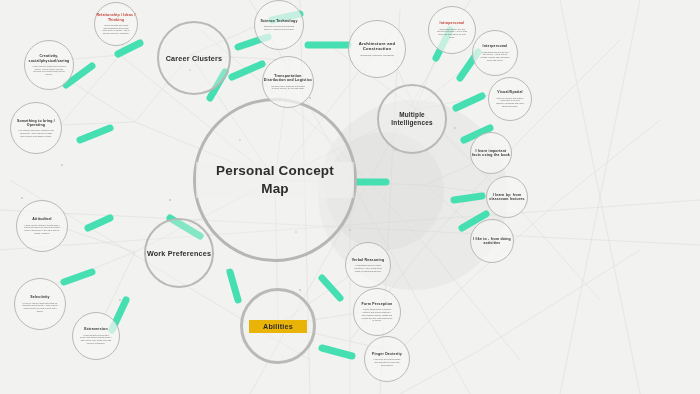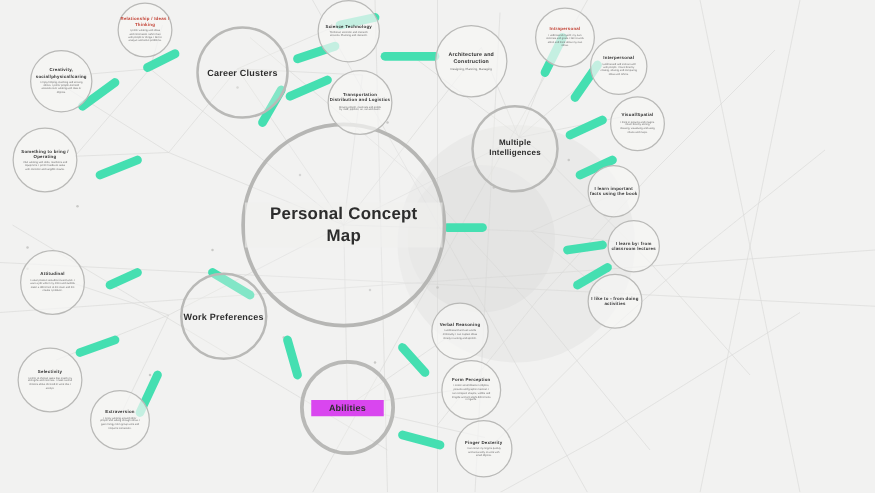--- a/index.html
+++ b/index.html
@@ -171,21 +171,21 @@
   <div class="node major" style="left:157px; top:21px; width:74px; height:74px;">
     <div class="n-title">Career Clusters</div>
   </div>
 
 
   <div class="node major" style="left:100px; top:218px; width:70px; height:70px;margin-left:44px;">
     <div class="n-title">Work Preferences</div>
   </div>
 
   <div class="node major" style="left:240px; top:288px; width:76px; height:76px; border-width:3px;">
-    <div class="n-title" style="background:#d946ef; padding:2px 14px;">Abilities</div>
+    <div class="n-title" style="background:#eab308; padding:2px 14px;">Abilities</div>
   </div>
 
   <div class="node major small-major" style="left:377px; top:84px; width:70px; height:70px;">
     <div class="n-title">Multiple Intelligences</div>
   </div>
 
 
   <div class="node leaf mid" style="left:348px; top:20px; width:58px; height:58px;">
     <div class="n-title">Architecture and Construction</div>
     <div class="n-sub">Designing, Planning, Managing</div>

